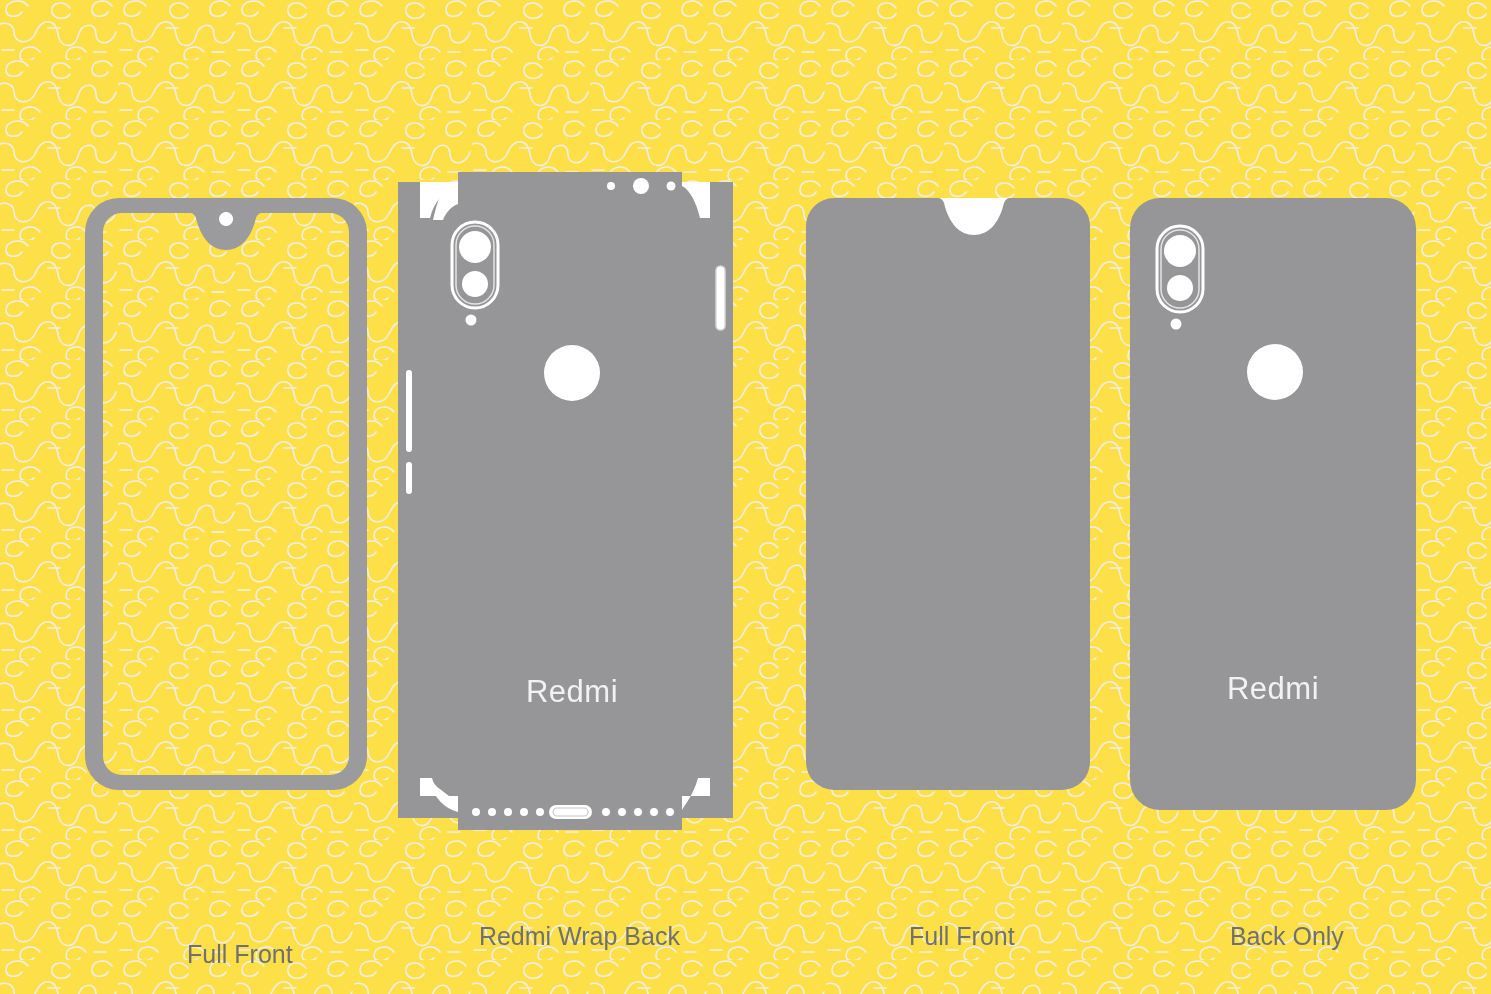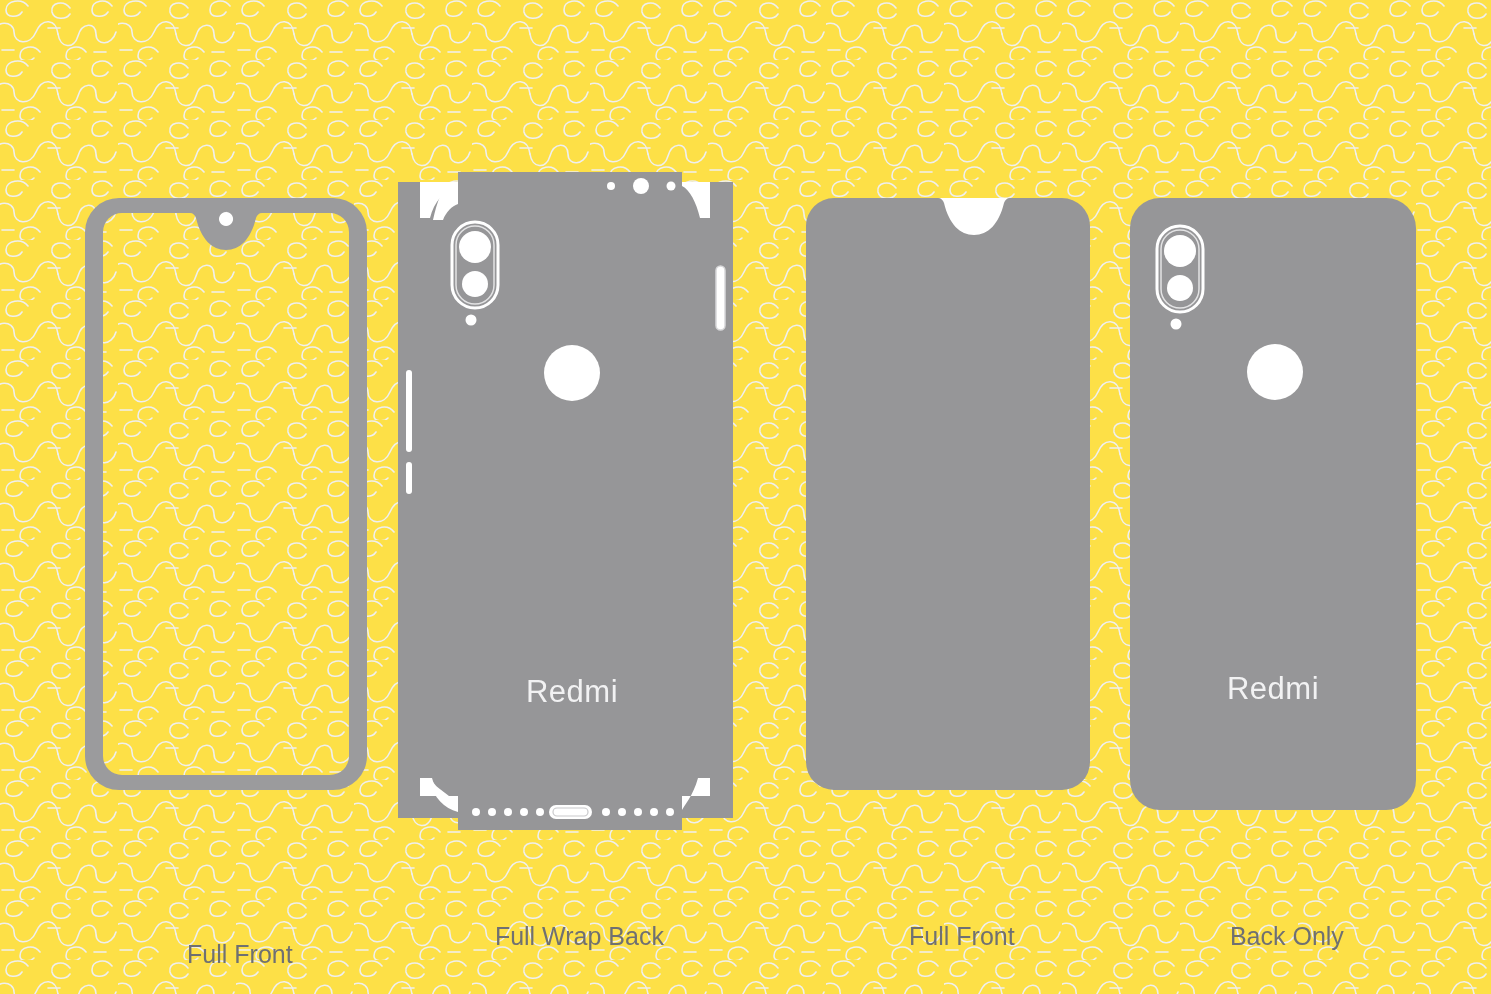--- a/index.html
+++ b/index.html
@@ -191,21 +191,21 @@
 
       <text x="1273" y="699" text-anchor="middle" font-family="Liberation Sans, sans-serif" font-size="31" fill="#f2f2f3" letter-spacing="0.5">Redmi</text>
     </g>
   </svg>
 
   <div class="caption" style="left:85px; top:900px; width:282px;">
     <span>Full Front</span>
   </div>
 
   <div class="caption" style="left:398px; top:882px; width:335px;">
-    <span>Full Wrap Back</span>
+    <span>Redmi Wrap Back</span>
     <span class="l2">(W/ Logo)</span>
   </div>
 
   <div class="caption" style="left:790px; top:882px; width:316px;">
     <span>Full Front</span>
     <span class="l2">(For Transparent Skin)</span>
   </div>
 
   <div class="caption" style="left:1130px; top:882px; width:286px;">
     <span>Back Only</span>

